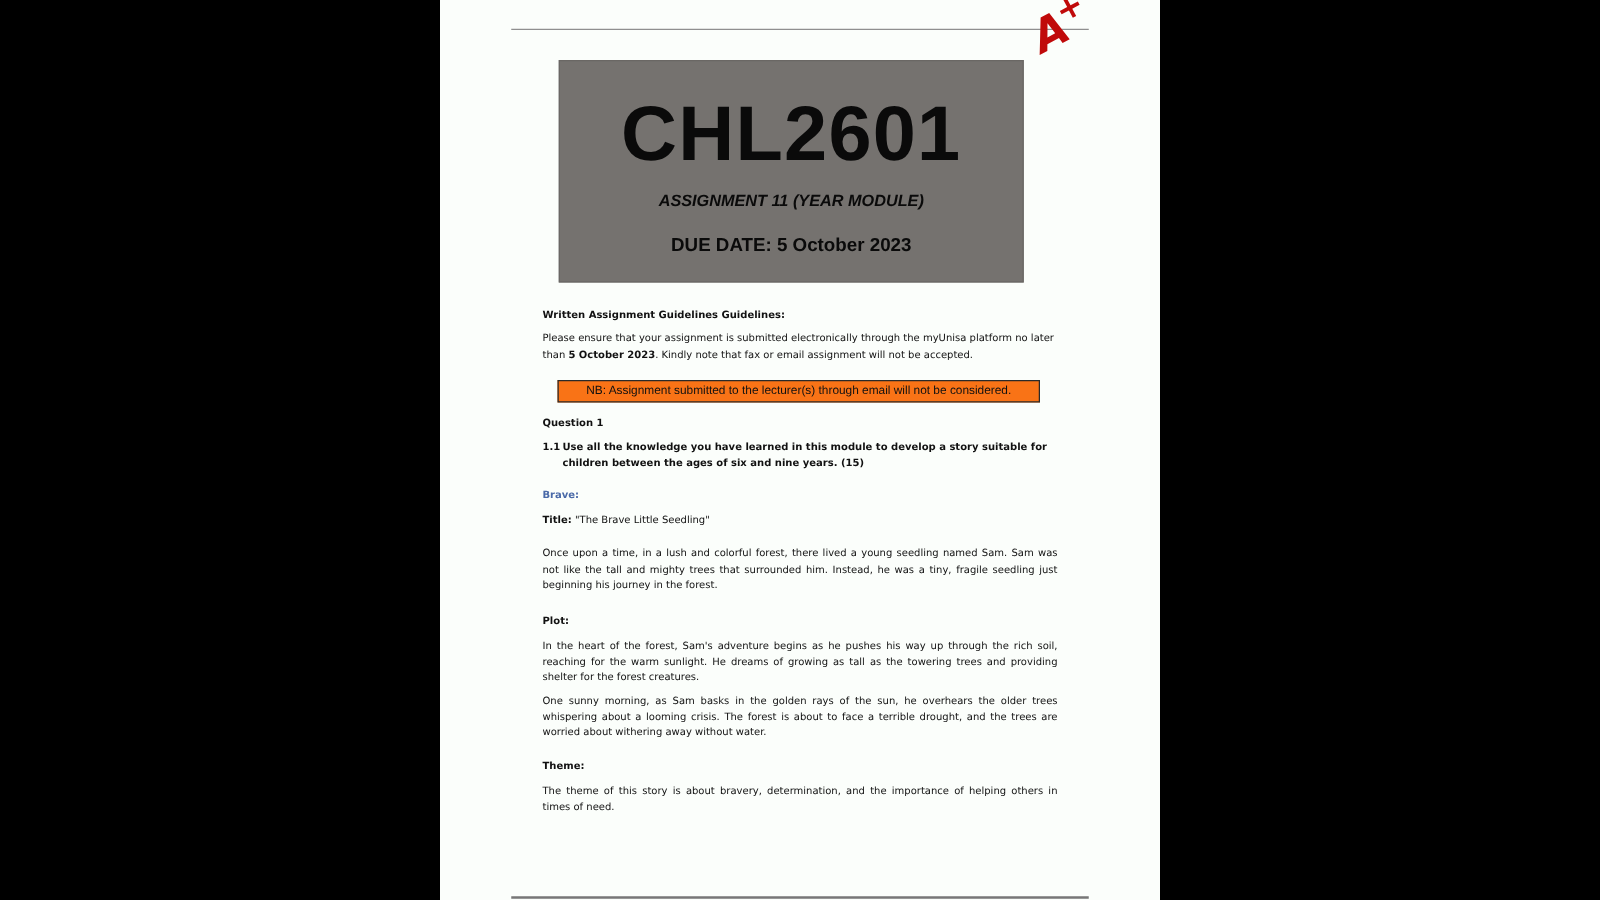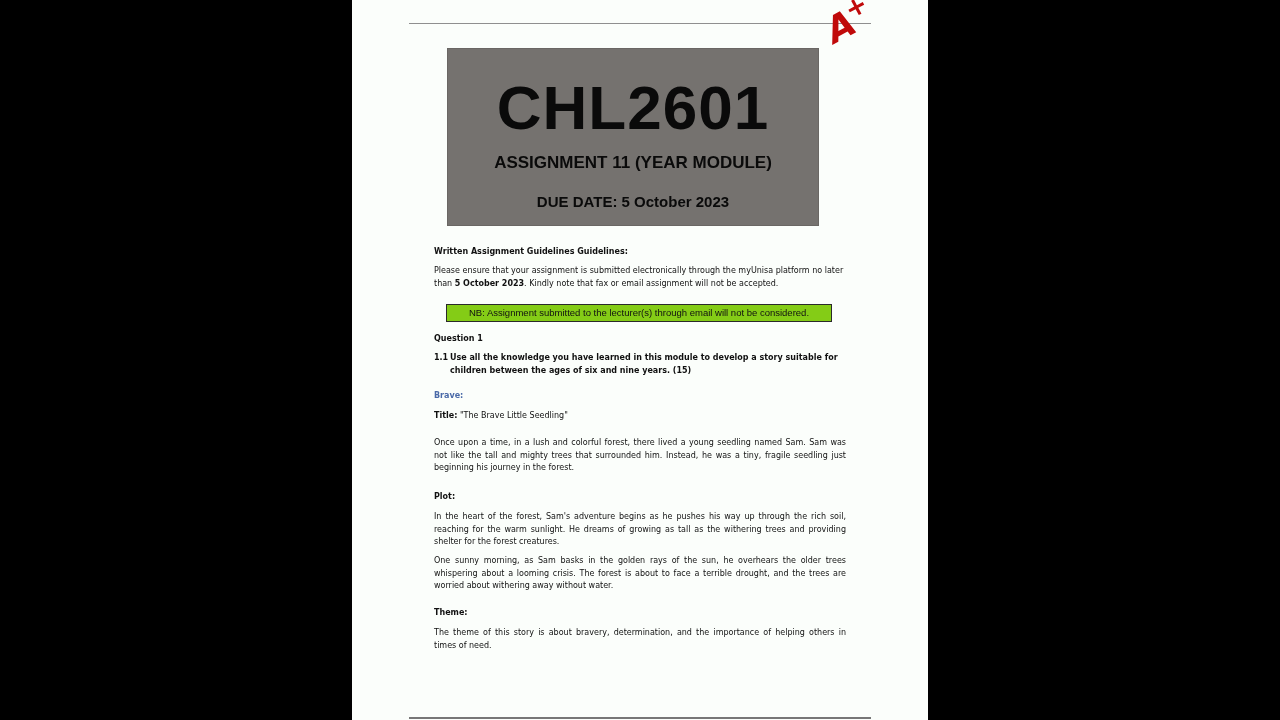--- a/index.html
+++ b/index.html
@@ -33,33 +33,33 @@
     border: 1px solid #6a6764;
     box-sizing: border-box;
     text-align: center;
     color: #0a0a0a;
   }
   .cover .code {
     font-family: "Liberation Sans", sans-serif; font-weight: bold;
     font-size: 62px; letter-spacing: 1px; line-height: 62px;
     margin-top: 28px;
   }
-  .cover .assign { font-weight: bold; font-size: 17px; margin-top: 14px; }
+  .cover .assign { font-weight: bold; font-size: 13px; margin-top: 14px; font-style: italic; }
   .cover .due { font-weight: bold; font-size: 15px; margin-top: 20px; }
   .content {
     position: absolute; left: 82px; width: 412px;
     font-family: "DejaVu Sans", sans-serif; font-size: 8px; color: #111;
     line-height: 12.6px;
   }
   .bold { font-weight: bold; }
   .heading { position: absolute; left: 82px; font-family: "DejaVu Sans", sans-serif; font-size: 8px; font-weight: bold; color: #111; }
   .justify { text-align: justify; }
   .nb {
     position: absolute; left: 94px; top: 304px; width: 386px; height: 18px;
-    background: #84cc16; border: 1.5px solid #2a2a2a; box-sizing: border-box;
+    background: #f97316; border: 1.5px solid #2a2a2a; box-sizing: border-box;
     font-family: "Liberation Sans", sans-serif; font-size: 9.5px; color: #111;
     text-align: center; line-height: 15px;
   }
   .answer-label { color: #4a6aa8; }
   .q-item { display: flex; }
   .q-item .num { width: 16px; flex: none; }
 </style>
 </head>
 <body>
 
@@ -96,21 +96,21 @@
   <div class="heading answer-label" style="top:391px;">Brave:</div>
 
   <div class="content" style="top:410px;">
     <span class="bold">Title:</span><span> "The Brave Little Seedling"</span>
   </div>
 
   <div class="content justify" style="top:437px;">Once upon a time, in a lush and colorful forest, there lived a young seedling named Sam. Sam was not like the tall and mighty trees that surrounded him. Instead, he was a tiny, fragile seedling just beginning his journey in the forest.</div>
 
   <div class="heading" style="top:492px;">Plot:</div>
 
-  <div class="content justify" style="top:511px;">In the heart of the forest, Sam's adventure begins as he pushes his way up through the rich soil, reaching for the warm sunlight. He dreams of growing as tall as the withering trees and providing shelter for the forest creatures.</div>
+  <div class="content justify" style="top:511px;">In the heart of the forest, Sam's adventure begins as he pushes his way up through the rich soil, reaching for the warm sunlight. He dreams of growing as tall as the towering trees and providing shelter for the forest creatures.</div>
 
   <div class="content justify" style="top:555px;">One sunny morning, as Sam basks in the golden rays of the sun, he overhears the older trees whispering about a looming crisis. The forest is about to face a terrible drought, and the trees are worried about withering away without water.</div>
 
   <div class="heading" style="top:608px;">Theme:</div>
 
   <div class="content justify" style="top:627px;">The theme of this story is about bravery, determination, and the importance of helping others in times of need.</div>
 
   <div class="rule bottom"></div>
 </div>
 

